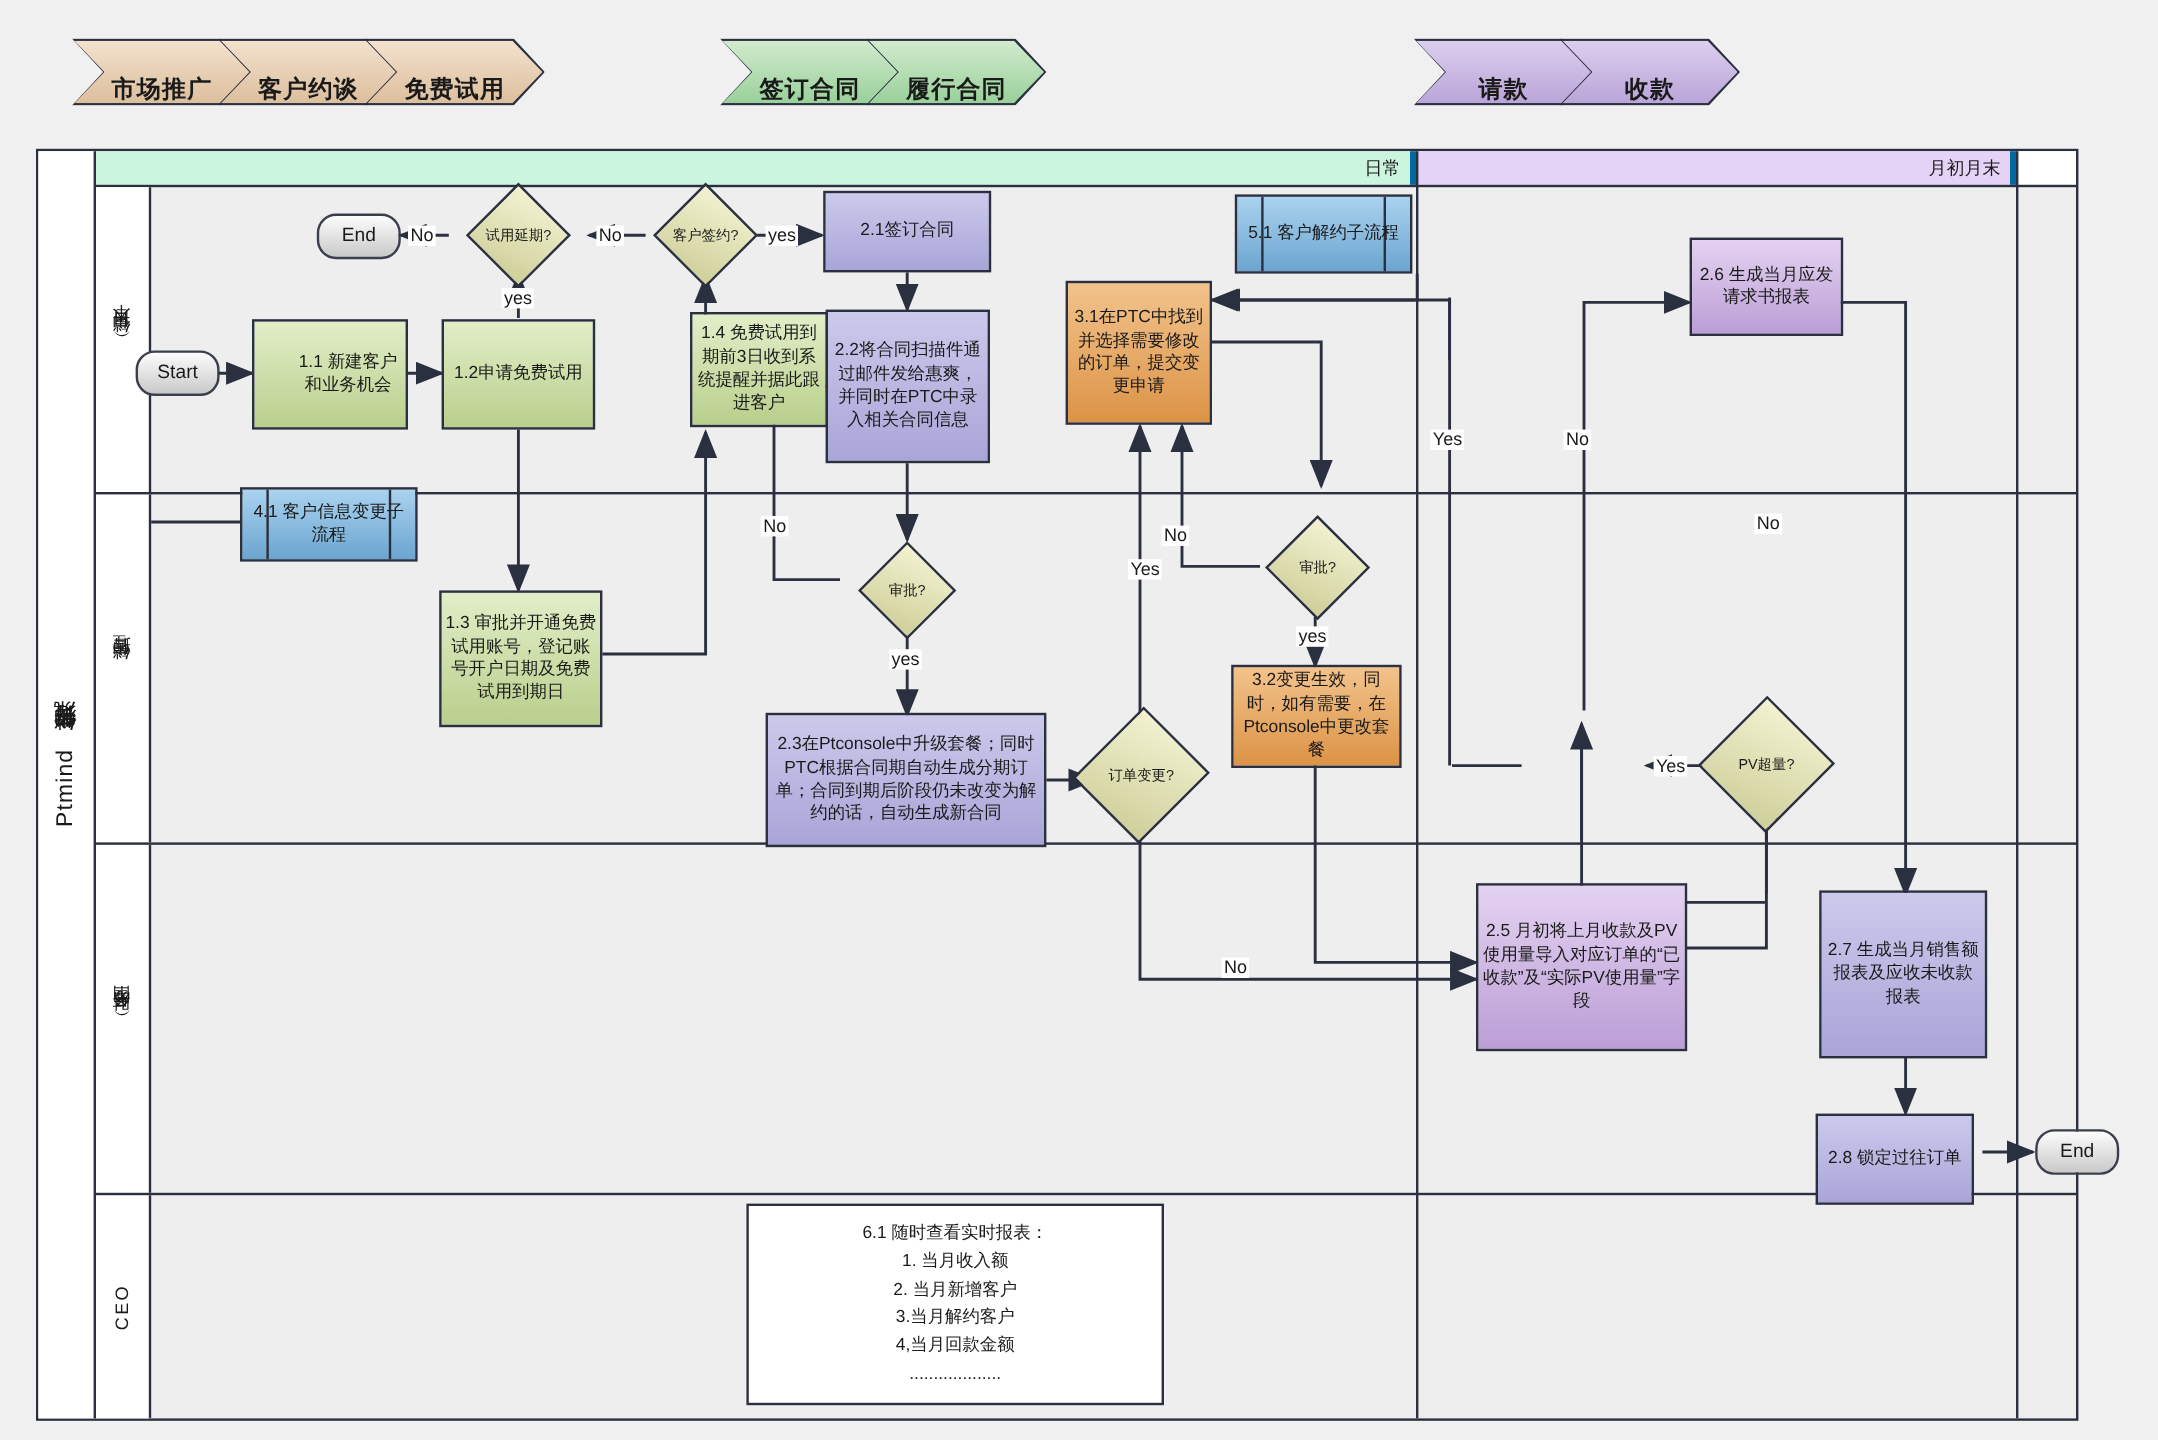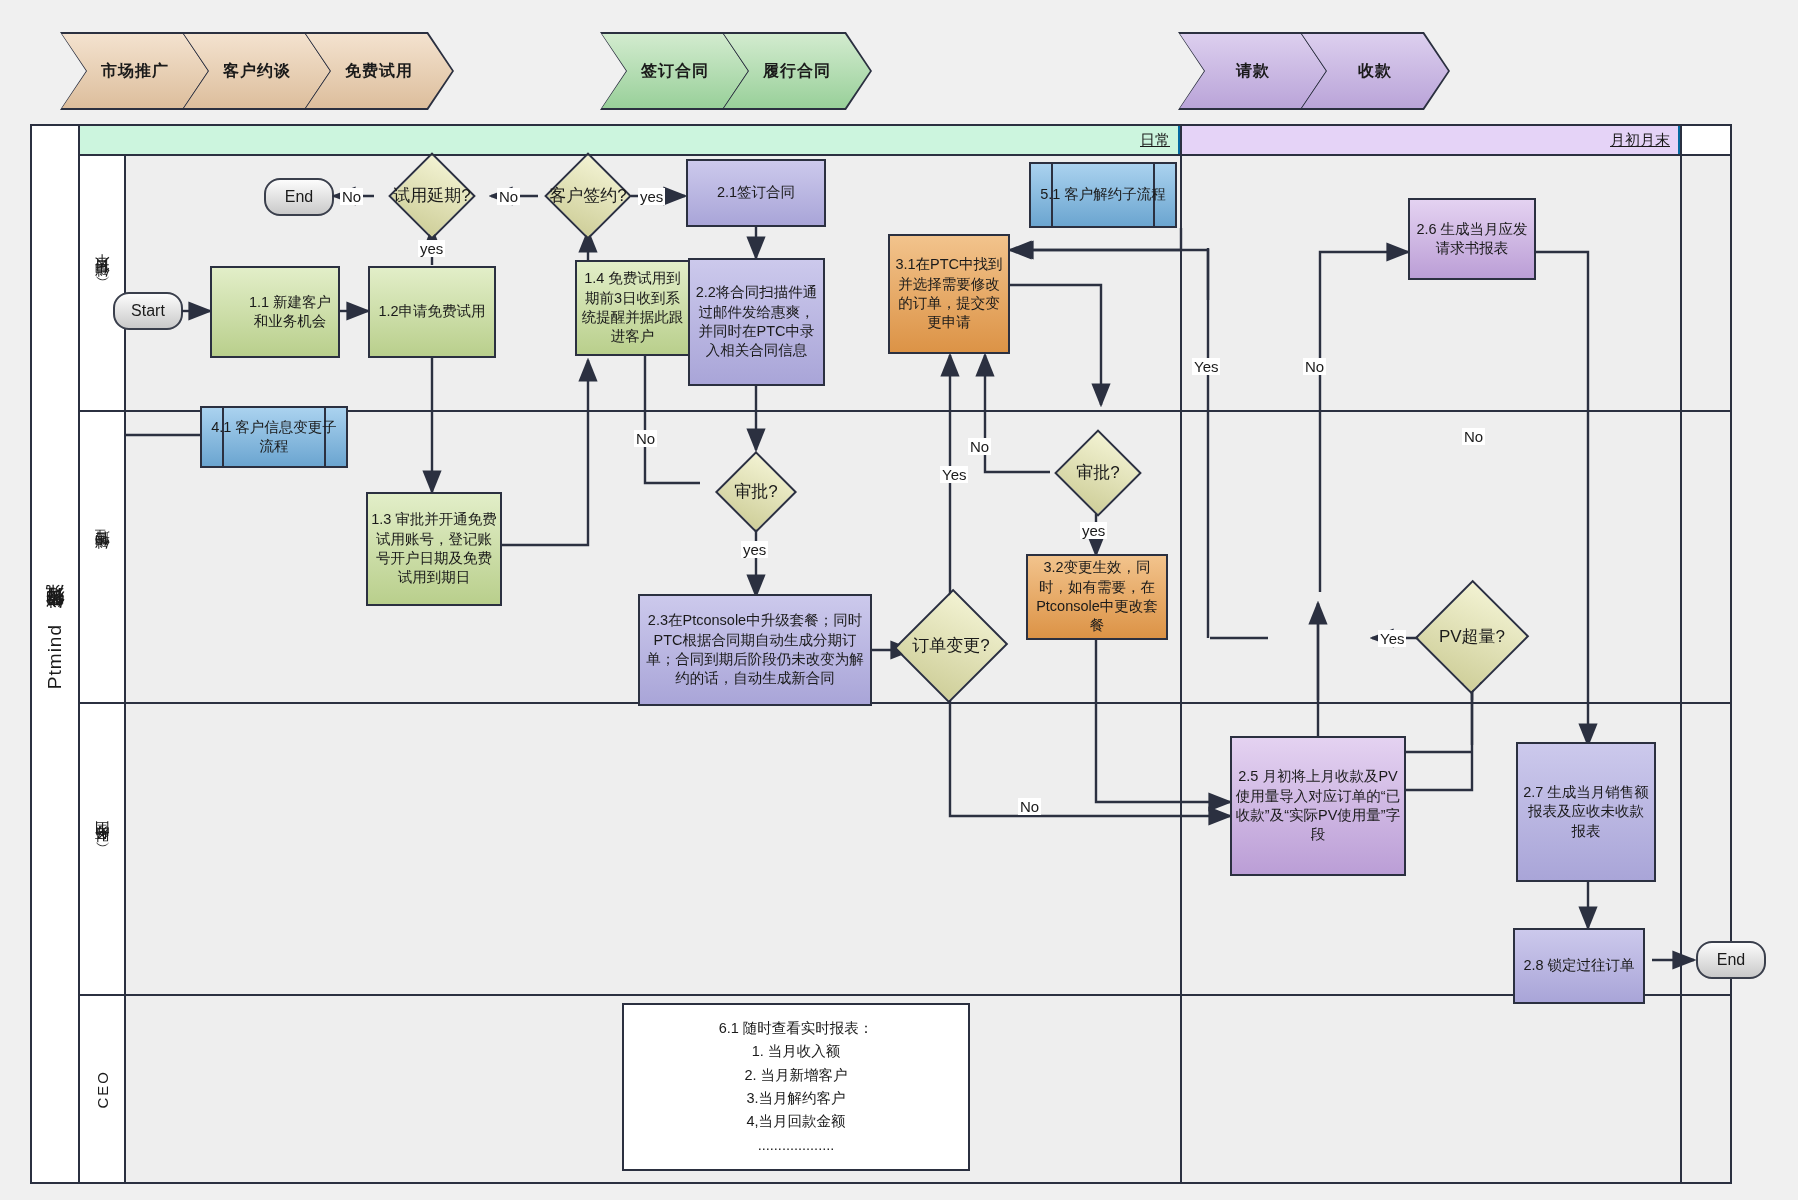--- a/index.html
+++ b/index.html
@@ -2,22 +2,22 @@
 <html><head>
 <meta charset="utf-8">
 <style>
   html,body{margin:0;padding:0;background:#f0f0f0;}
   body{width:1798px;height:1200px;position:relative;overflow:hidden;
        font-family:"Liberation Sans","DejaVu Sans",sans-serif;color:#1a1a1a;}
   #canvas{position:absolute;left:0;top:0;width:1798px;height:1200px;}
   .abs{position:absolute;box-sizing:border-box;}
 
   
-  .chev{position:absolute;height:78px;display:flex;align-items:center;justify-content:center;
-        font-size:16px;font-weight:bold;letter-spacing:1px;
+  .chev{position:absolute;height:56px;display:flex;align-items:flex-end;justify-content:center;
+        font-size:20px;font-weight:bold;letter-spacing:1px;
         -webkit-clip-path:polygon(0 0, calc(100% - 26px) 0, 100% 50%, calc(100% - 26px) 100%, 0 100%, 26px 50%);
         clip-path:polygon(0 0, calc(100% - 26px) 0, 100% 50%, calc(100% - 26px) 100%, 0 100%, 26px 50%);}
   .chev span{position:relative;z-index:2;}
   .chev-inner{position:absolute;inset:0;}
   .chev.tan{background:#2b3040;}
   .chev.tan .chev-inner{background:linear-gradient(180deg,#f4e3d0 0%,#dcbd9b 100%);
       -webkit-clip-path:polygon(2px 2px, calc(100% - 27px) 2px, calc(100% - 2px) 50%, calc(100% - 27px) calc(100% - 2px), 2px calc(100% - 2px), 27px 50%);
       clip-path:polygon(2px 2px, calc(100% - 27px) 2px, calc(100% - 2px) 50%, calc(100% - 27px) calc(100% - 2px), 2px calc(100% - 2px), 27px 50%);}
   .chev.grn{background:#2b3040;}
   .chev.grn .chev-inner{background:linear-gradient(180deg,#d4ecd0 0%,#97cf98 100%);
@@ -28,21 +28,21 @@
       -webkit-clip-path:polygon(2px 2px, calc(100% - 27px) 2px, calc(100% - 2px) 50%, calc(100% - 27px) calc(100% - 2px), 2px calc(100% - 2px), 27px 50%);
       clip-path:polygon(2px 2px, calc(100% - 27px) 2px, calc(100% - 2px) 50%, calc(100% - 27px) calc(100% - 2px), 2px calc(100% - 2px), 27px 50%);}
 
   
   .pool{border:2px solid #2b3040;background:#eeeeee;}
   .pooltitle{border-right:2px solid #2b3040;background:#ffffff;display:flex;align-items:center;justify-content:center;}
   .pooltitle span{writing-mode:vertical-rl;transform:rotate(180deg);font-size:19px;letter-spacing:1px;white-space:nowrap;}
   .lanehdr{border-right:2px solid #2b3040;background:#ffffff;display:flex;align-items:center;justify-content:center;}
   .lanehdr span{writing-mode:vertical-rl;transform:rotate(180deg);font-size:15px;letter-spacing:2px;white-space:nowrap;}
   .phasehdr{display:flex;align-items:center;justify-content:flex-end;padding-right:8px;font-size:15px;
-            border-right:2px solid #0369a1;box-sizing:border-box;text-decoration:underline;}
+            border-right:5px solid #0369a1;box-sizing:border-box;}
   .phase-daily{background:#ccf5de;}
   .phase-month{background:#e5d3f7;}
   .hline{background:#2b3040;}
   .vline{background:#2b3040;}
 
   
   .node{position:absolute;box-sizing:border-box;border:2px solid #2b3040;
         display:flex;align-items:center;justify-content:center;text-align:center;
         font-size:14.5px;line-height:1.33;padding:3px;}
   .n-green{background:linear-gradient(180deg,#e2eec8 0%,#b9cf8c 100%);}
@@ -53,21 +53,21 @@
   .subproc .barL,.subproc .barR{position:absolute;top:0;bottom:0;width:2px;background:#2b3040;}
 
   .term{position:absolute;box-sizing:border-box;border:2px solid #3a3f4c;border-radius:16px;
         background:linear-gradient(180deg,#fcfcfc 0%,#c9c9c9 100%);
         display:flex;align-items:center;justify-content:center;font-size:16px;}
 
   .dia{position:absolute;}
   .dia .shape{position:absolute;inset:0;background:linear-gradient(160deg,#f2f2d2 0%,#cfcf9a 100%);
        border:2px solid #2b3040;transform:rotate(45deg);box-sizing:border-box;}
   .dia .txt{position:absolute;inset:0;display:flex;align-items:center;justify-content:center;
-       font-size:17px;line-height:1.25;z-index:3;}
+       font-size:12px;line-height:1.25;z-index:3;}
 
   .edgelbl{position:absolute;background:#ffffff;font-size:15px;line-height:1;padding:1px 2px;z-index:6;white-space:nowrap;}
 
   .ceobox{position:absolute;border:2px solid #2b3040;background:#ffffff;box-sizing:border-box;
           display:flex;flex-direction:column;align-items:center;justify-content:center;
           font-size:14.5px;line-height:1.62;}
 </style>
 </head>
 <body>
 

